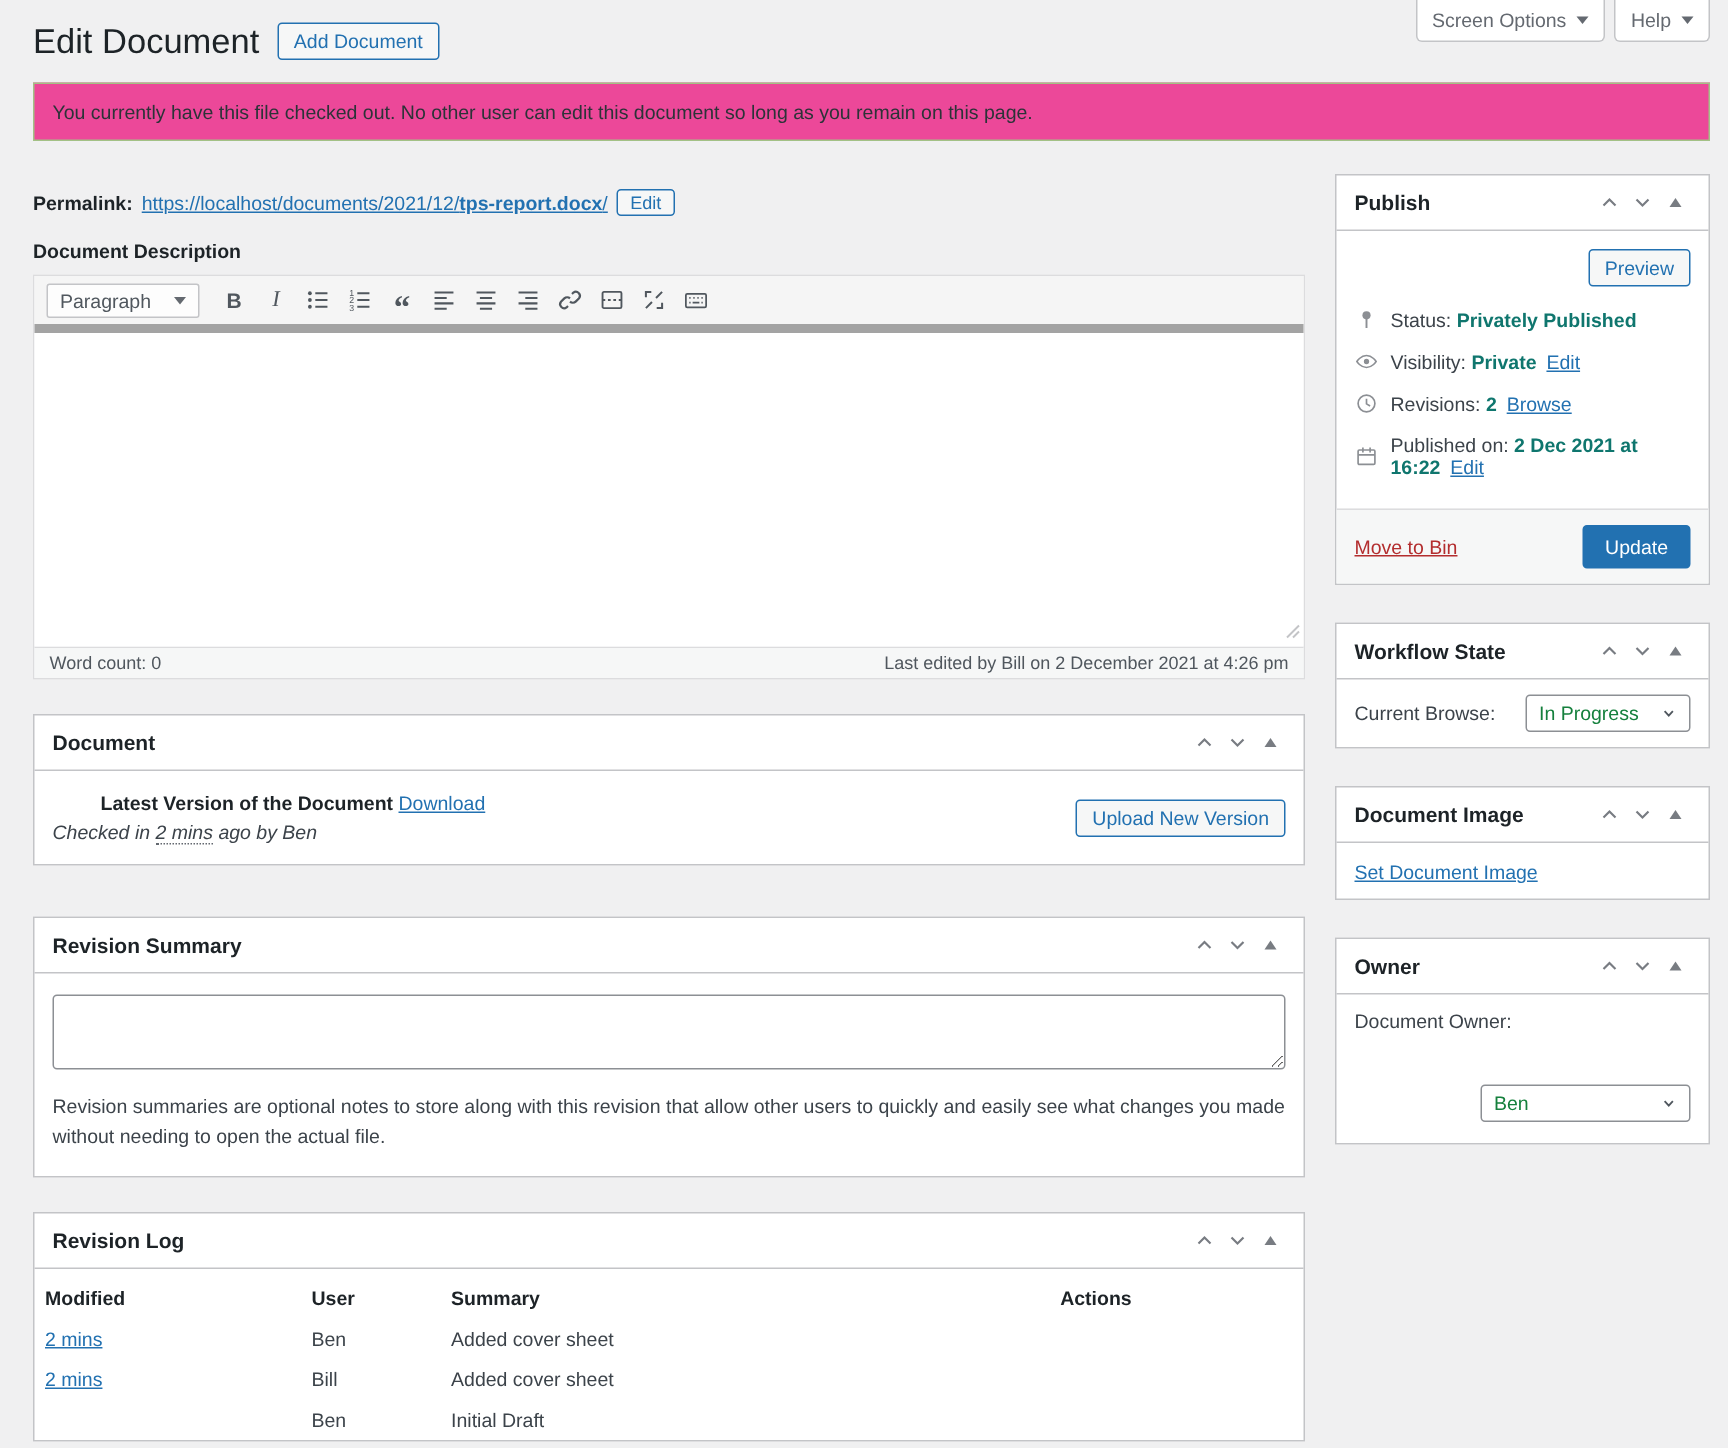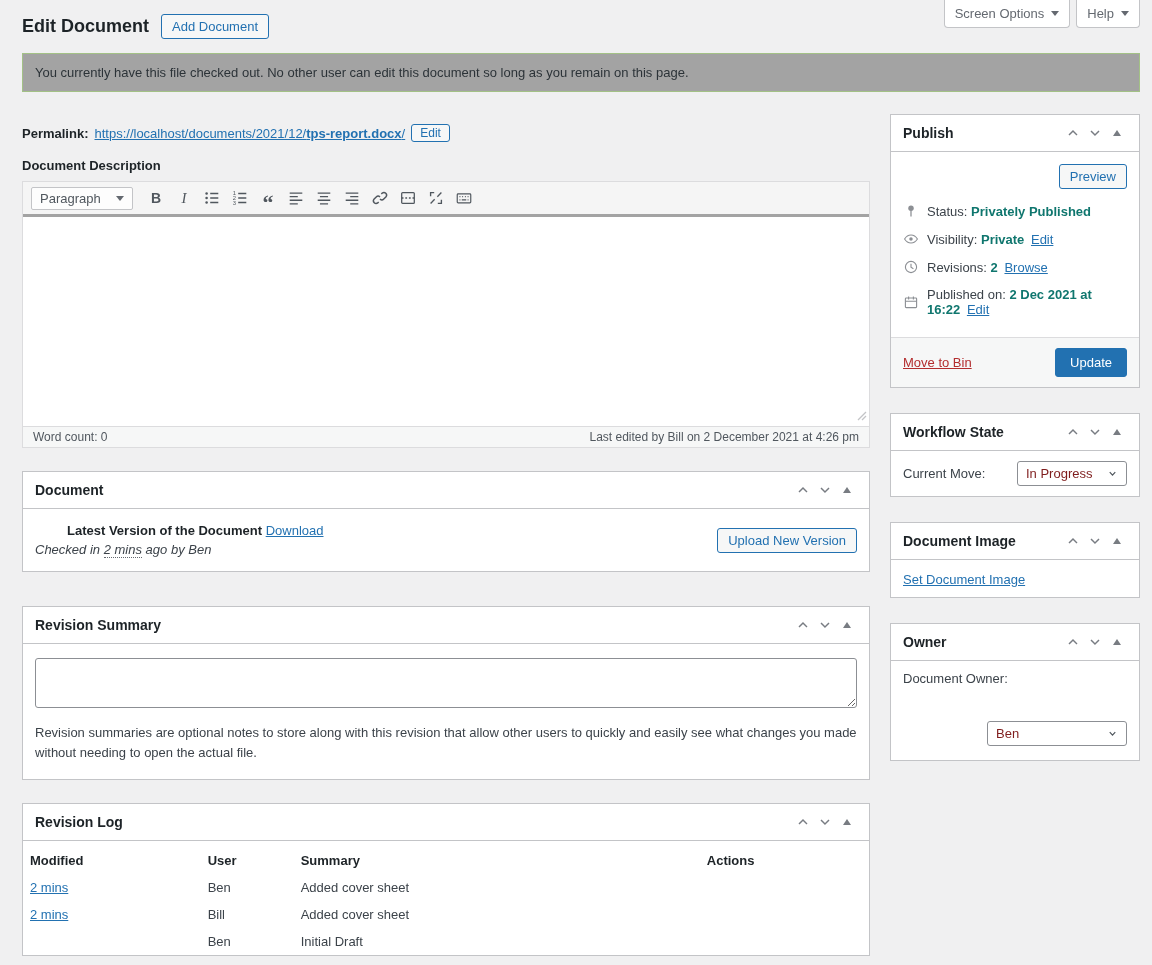--- a/index.html
+++ b/index.html
@@ -17,53 +17,53 @@
   .top-tab {
     background:#fff; border:1px solid #c3c4c7; border-top:none;
     border-radius:0 0 4px 4px; color:#646970; font-size:13px;
     padding:6px 10px; display:flex; align-items:center; gap:7px; cursor:pointer;
     font-family:inherit;
   }
   .caret-down { width:0;height:0;border-left:4px solid transparent;border-right:4px solid transparent;border-top:5px solid #646970; display:inline-block; }
   
   .wrap { padding: 14px 12px 0 22px; }
   .page-header { display:flex; align-items:center; gap:12px; margin-bottom:14px; }
-  h1 { font-size:18px; font-weight:700; color:#1d2327; }
+  h1 { font-size:23px; font-weight:400; color:#1d2327; }
   .button {
     display:inline-flex; align-items:center; justify-content:center;
     background:#f6f7f7; border:1px solid #2271b1; color:#2271b1;
     border-radius:3px; padding:4px 10px; font-size:13px; cursor:pointer;
     font-family:inherit; text-decoration:none; white-space:nowrap;
   }
   .button-primary { background:#2271b1; color:#fff; border-color:#2271b1; padding:6px 14px; }
   .button-small { padding:1px 8px; font-size:12px; }
   
   .notice {
-    background:#a3a3a3; border:1px solid #a3c186; padding:11px 12px;
+    background:#ec4899; border:1px solid #a3c186; padding:11px 12px;
     margin-bottom:22px; color:#2c3338;
   }
   
   .columns { display:flex; gap:20px; align-items:flex-start; }
   .main-col { width:848px; flex:0 0 848px; }
   .side-col { width:250px; flex:0 0 250px; }
   
   .title-input {
     width:100%; height:34px; font-size:22px; padding:3px 10px;
     border:1px solid #8c8f94; border-radius:4px; background:#fff; color:#2c3338;
     font-family:inherit;
   }
   .permalink-row { margin:10px 0 16px; display:flex; align-items:center; gap:6px; }
   .permalink-row .lbl { font-weight:bold; color:#1d2327; }
   .permalink-row a { word-break:break-all; }
   .section-label { font-weight:600; color:#1d2327; margin:0 0 8px; font-size:13px; }
   
   .editor-wrap { border:1px solid #dcdcde; background:#fff; }
   .editor-toolbar {
     display:flex; align-items:center; gap:2px; padding:4px 8px;
-    background:#f5f5f5; border-bottom:3px solid #a3a3a3;
+    background:#f5f5f5; border-bottom:6px solid #a3a3a3;
   }
   .format-select {
     display:inline-flex; align-items:center; justify-content:space-between;
     width:102px; padding:3px 8px; margin-right:8px;
     border:1px solid #c3c4c7; border-radius:2px; background:#fdfdfd;
     color:#50575e; cursor:pointer; font-size:13px;
   }
   .tb-btn {
     width:26px; height:24px; display:inline-flex; align-items:center; justify-content:center;
     background:transparent; border:1px solid transparent; border-radius:2px;
@@ -117,21 +117,21 @@
   .misc-row a { margin-left:3px; }
   .publish-footer {
     display:flex; justify-content:space-between; align-items:center;
     background:#f6f7f7; border-top:1px solid #dcdcde; padding:10px 12px; margin-top:6px;
   }
   .bin-link { color:#b32d2e; }
   
   .fake-select {
     display:inline-flex; align-items:center; justify-content:space-between; gap:8px;
     border:1px solid #8c8f94; border-radius:3px; background:#fff;
-    padding:4px 8px; color:#7f1d1d; cursor:pointer; font-size:13px;
+    padding:4px 8px; color:#15803d; cursor:pointer; font-size:13px;
   }
   .workflow-body { display:flex; justify-content:space-between; align-items:center; padding:10px 12px; }
   .workflow-body .fake-select { width:110px; }
   .docimg-body { padding:12px 12px 10px; }
   .owner-body { padding:10px 12px 14px; display:flex; flex-direction:column;gap:28px; }
   .owner-body .fake-select { width:140px; align-self:flex-end; margin-top:7px; }
 </style>
 </head>
 <body>
 
@@ -451,21 +451,21 @@
                 <svg width="16" height="16" viewBox="0 0 20 20" fill="none" stroke="currentColor" stroke-width="1.8">
                   <polyline points="5,7.5 10,12.5 15,7.5"></polyline>
                 </svg>
               </button>
             <button class="ctrl-btn">
                 <span class="toggle-tri"></span>
               </button>
           </span>
         </div>
         <div class="workflow-body">
-          <span>Current Move:</span>
+          <span>Current Browse:</span>
           <div class="fake-select">
             <span>In Progress</span>
             <svg width="11" height="11" viewBox="0 0 20 20" fill="none" stroke="#50575e" stroke-width="2.2">
                 <polyline points="5,7.5 10,13 15,7.5"></polyline>
               </svg>
           </div>
         </div>
       </section>
 
       <section class="panel">

